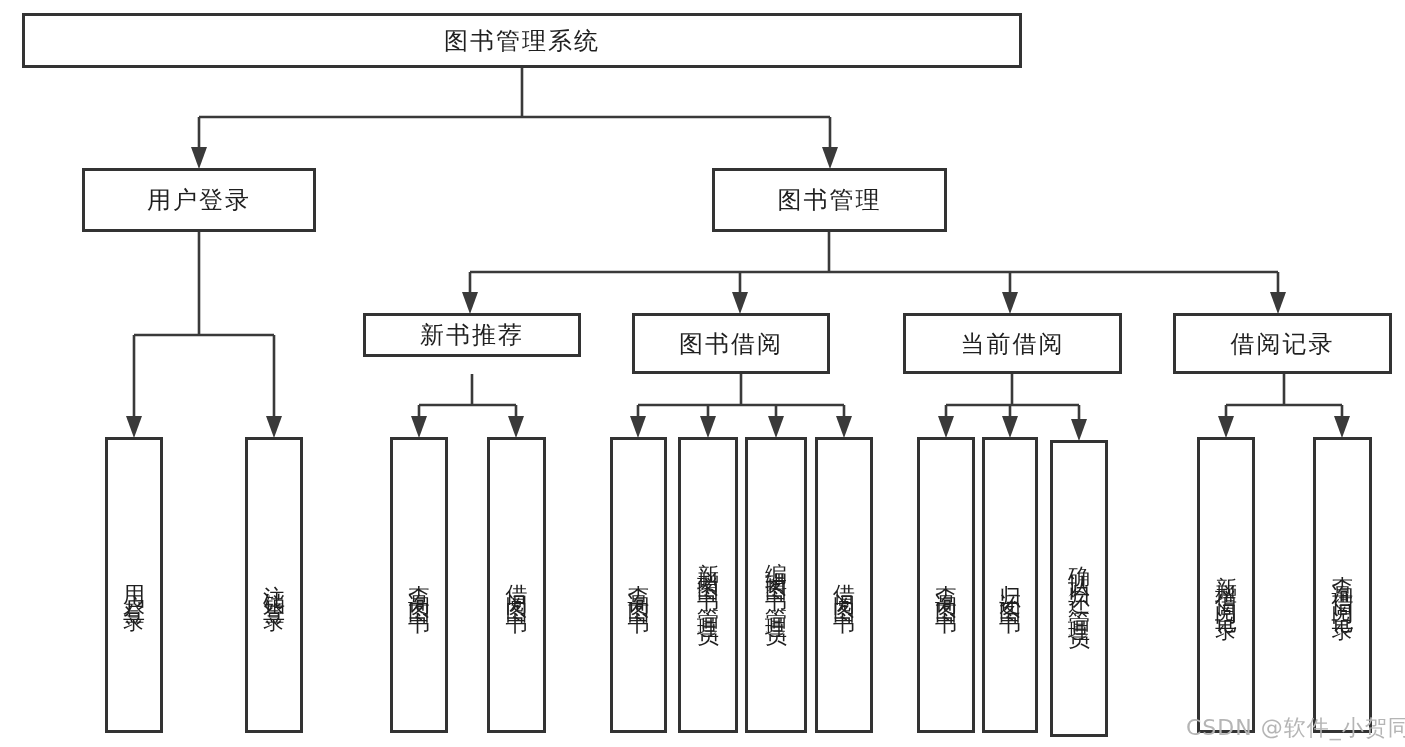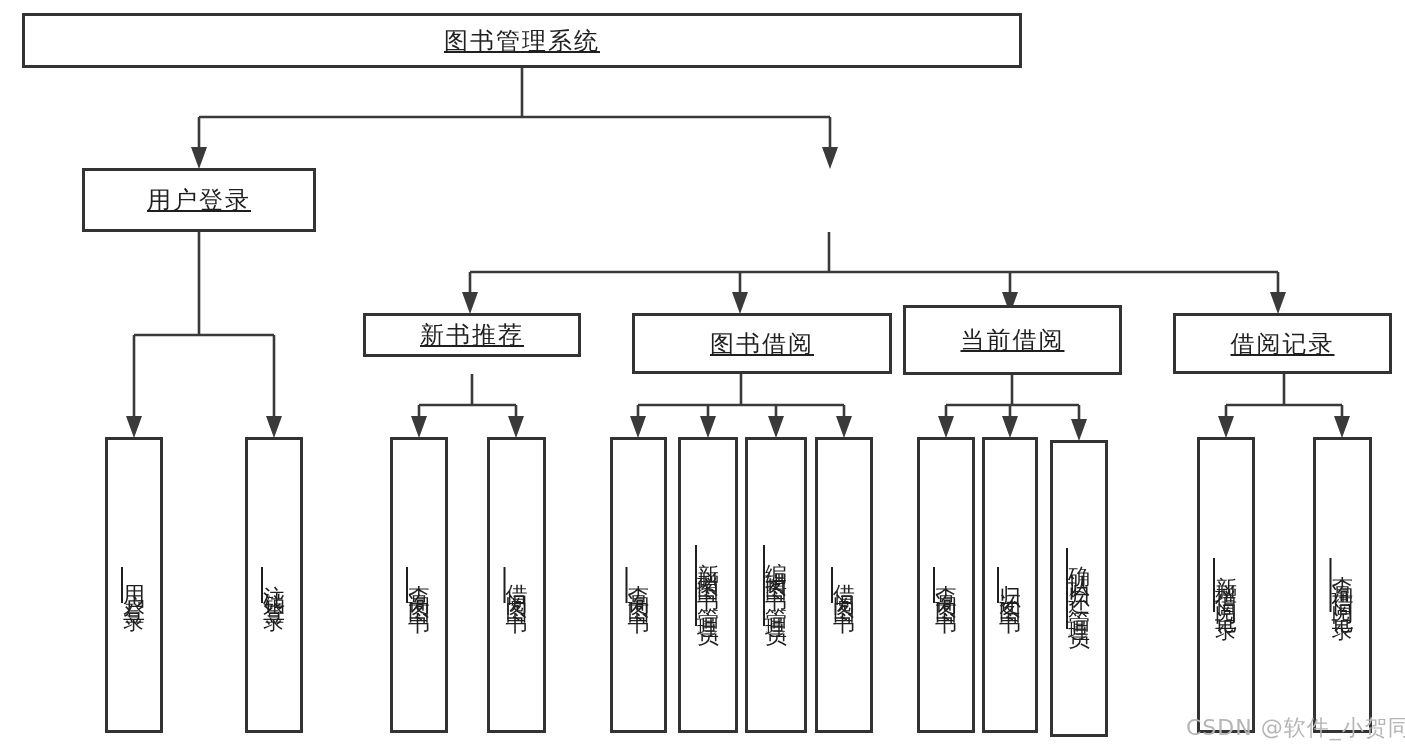--- a/index.html
+++ b/index.html
@@ -5,21 +5,21 @@
   html,body{margin:0;padding:0;background:#ffffff;}
   .canvas{
     position:relative;width:1405px;height:747px;background:#ffffff;
     font-family:"DejaVu Sans","Liberation Sans",sans-serif;overflow:hidden;
   }
   .wires{position:absolute;left:0;top:0;width:1405px;height:747px;}
   .node{
     position:absolute;box-sizing:border-box;background:#ffffff;
     border:3px solid #333333;color:#1f1f1f;
     display:flex;align-items:center;justify-content:center;
-    font-size:24px;letter-spacing:2px;white-space:nowrap;text-decoration:underline;
+    font-size:24px;letter-spacing:2px;white-space:nowrap;
   }
   .vnode{
     font-size:22px;letter-spacing:9px;line-height:1;
     writing-mode:vertical-rl;text-orientation:mixed;white-space:normal;
   }
   .watermark{
     position:absolute;left:1186px;top:713px;
     font-size:22px;color:#b5b5b5;letter-spacing:1px;white-space:nowrap;
   }
 </style>
@@ -64,24 +64,25 @@
       <polygon points="1002,416 1018,416 1010,438"></polygon>
       <polygon points="1071,419 1087,419 1079,441"></polygon>
       <polygon points="1218,416 1234,416 1226,438"></polygon>
       <polygon points="1334,416 1350,416 1342,438"></polygon>
     </g>
   </svg>
 
   <div class="node" style="left:22px;top:13px;width:1000px;height:55px;">图书管理系统</div>
 
   <div class="node" style="left:82px;top:168px;width:234px;height:64px;">用户登录</div>
+  <div class="node" style="left:712px;top:168px;width:235px;height:64px;">图书管理</div>
 
   <div class="node" style="left:363px;top:313px;width:218px;height:44px;">新书推荐</div>
-  <div class="node" style="left:632px;top:313px;width:260px;height:61px;">图书借阅</div>
-  <div class="node" style="left:903px;top:305px;width:219px;height:70px;">当前借阅</div>
+  <div class="node" style="left:632px;top:313px;width:198px;height:61px;">图书借阅</div>
+  <div class="node" style="left:903px;top:313px;width:219px;height:61px;">当前借阅</div>
   <div class="node" style="left:1173px;top:313px;width:219px;height:61px;">借阅记录</div>
 
   <div class="node vnode" style="left:105px;top:437px;width:58px;height:296px;">用户登录</div>
   <div class="node vnode" style="left:245px;top:437px;width:58px;height:296px;">注销登录</div>
 
   <div class="node vnode" style="left:390px;top:437px;width:58px;height:296px;">查询图书</div>
   <div class="node vnode" style="left:487px;top:437px;width:59px;height:296px;">借阅图书</div>
 
   <div class="node vnode" style="left:610px;top:437px;width:57px;height:296px;">查询图书</div>
   <div class="node vnode" style="left:678px;top:437px;width:60px;height:296px;">新增图书（管理员）</div>

